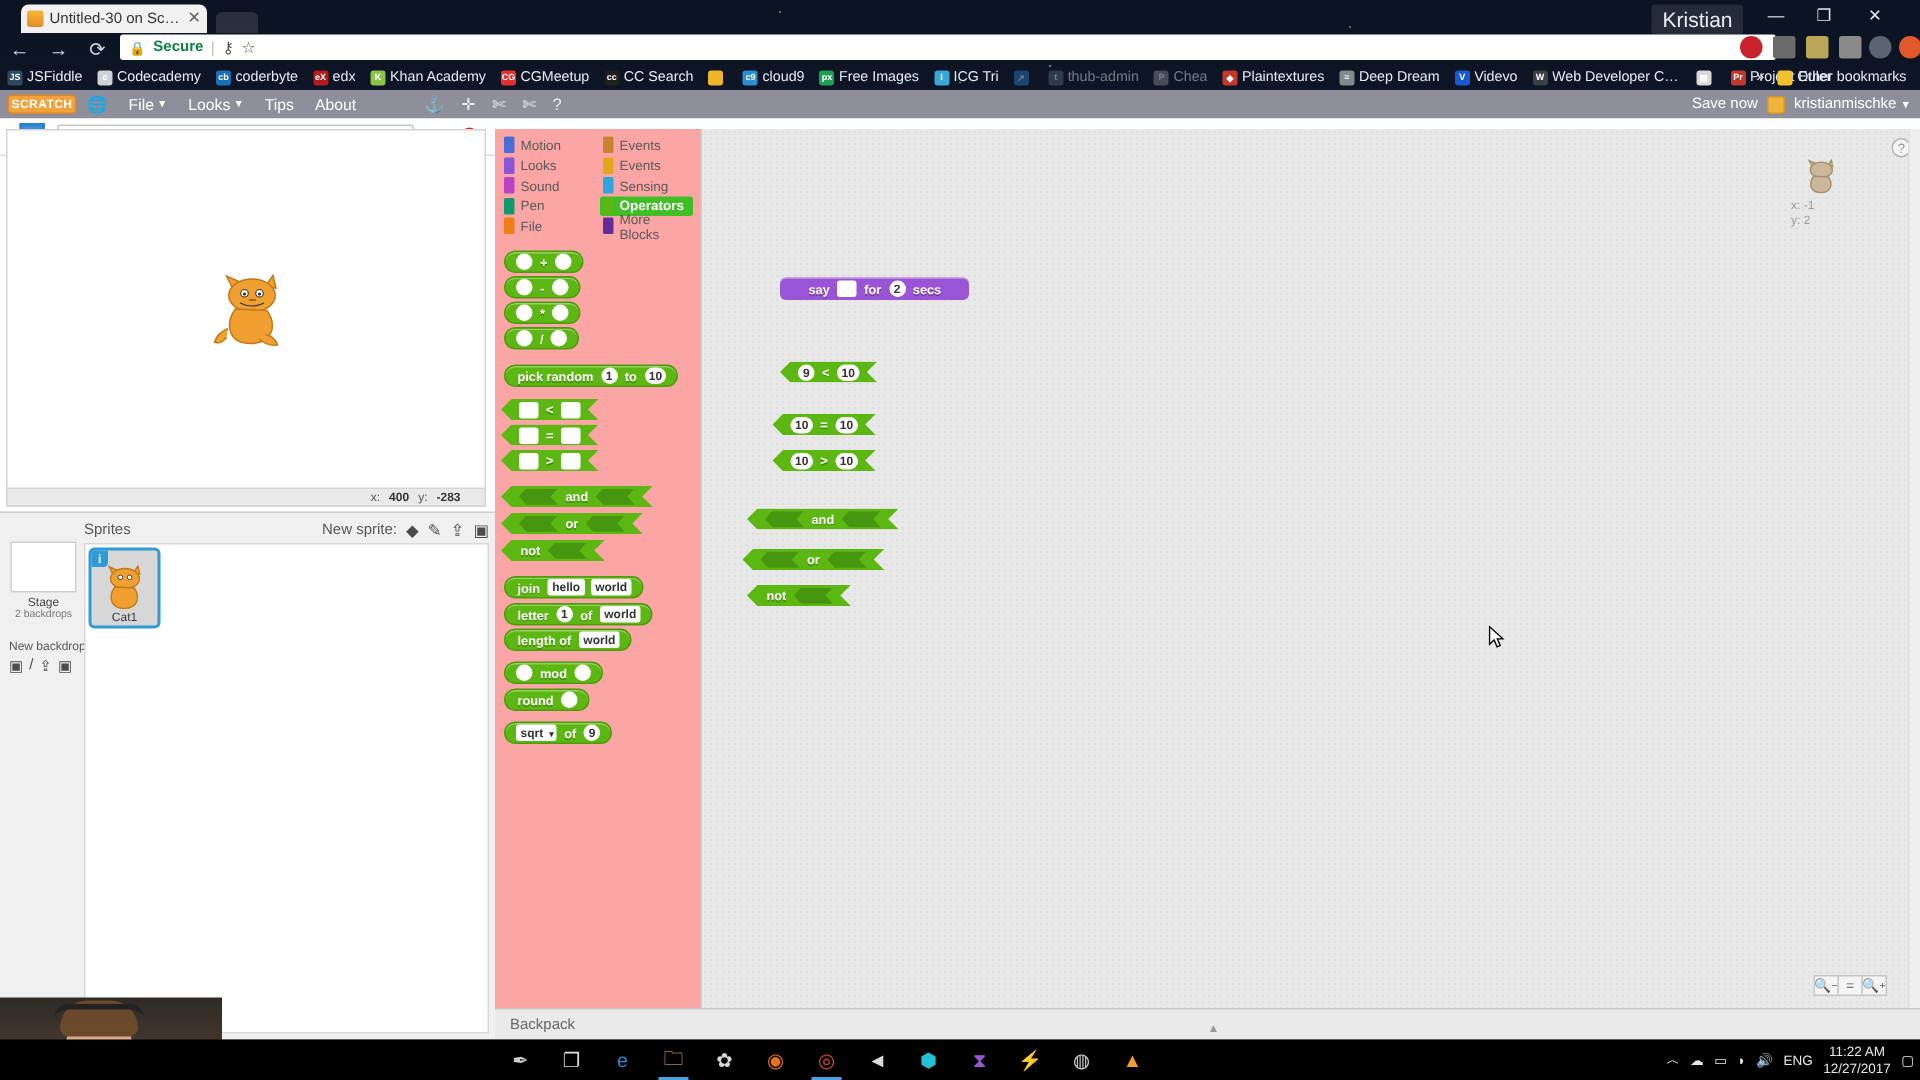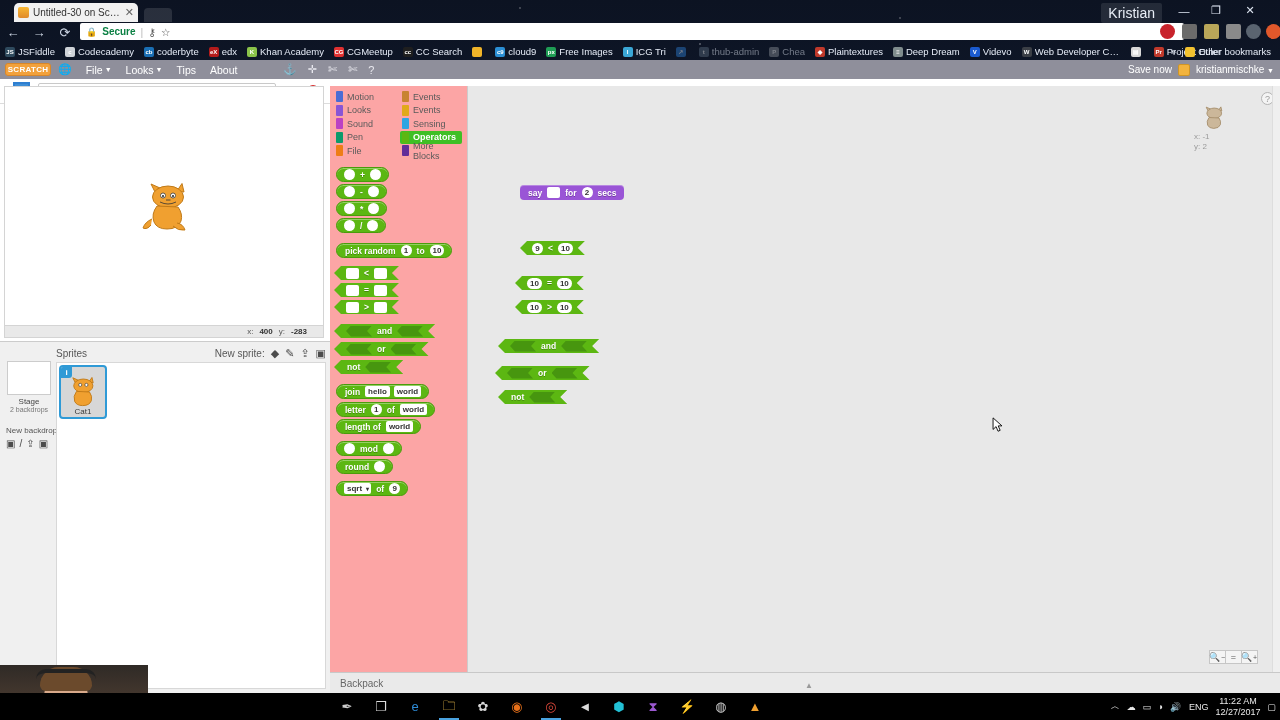--- a/index.html
+++ b/index.html
@@ -673,21 +673,21 @@
     </div>
     <div id="helpbtn">?</div>
     <div id="zoomctl">
       <div class="zb">🔍<span style="font-size:7px">−</span></div>
       <div class="zb">=</div>
       <div class="zb">🔍<span style="font-size:7px">+</span></div>
     </div>
     <svg id="cursor" viewBox="0 0 12 18">
       <path d="M1 1 L1 14 L4.4 10.8 L6.6 16 L9 15 L6.8 10 L11 10 Z" fill="#fff" stroke="#000" stroke-width="1"></path>
     </svg>
-  <div class="blk" style="background: rgb(154, 85, 214); border-radius: 4px; height: 15px; padding: 0px 5px; box-shadow: rgba(255, 255, 255, 0.3) 0px 1px 0px inset; left: 52px; top: 99px;">
+  <div class="blk" style="background: rgb(154, 85, 214); border-radius: 4px; height: 15px; padding: 0px 16px; box-shadow: rgba(255, 255, 255, 0.3) 0px 1px 0px inset; left: 52px; top: 99px;">
         <span style="margin: 0px 3px;">say</span>
         <span class="blank-sq" style="margin: 0px 2px;"></span>
         <span style="margin: 0px 3px;">for</span>
         <span class="num-in" style="margin: 0px 2px;">2</span>
         <span style="margin: 0px 3px; text-align: right;">secs</span>
       </div>
       <div class="blk bool" style="left: 52px; top: 155px;">
         <span class="num-in" style="margin: 0px 2px;">9</span>
         <span style="margin: 0px 3px;">&lt;</span>
         <span class="num-in" style="margin: 0px 2px;">10</span>

